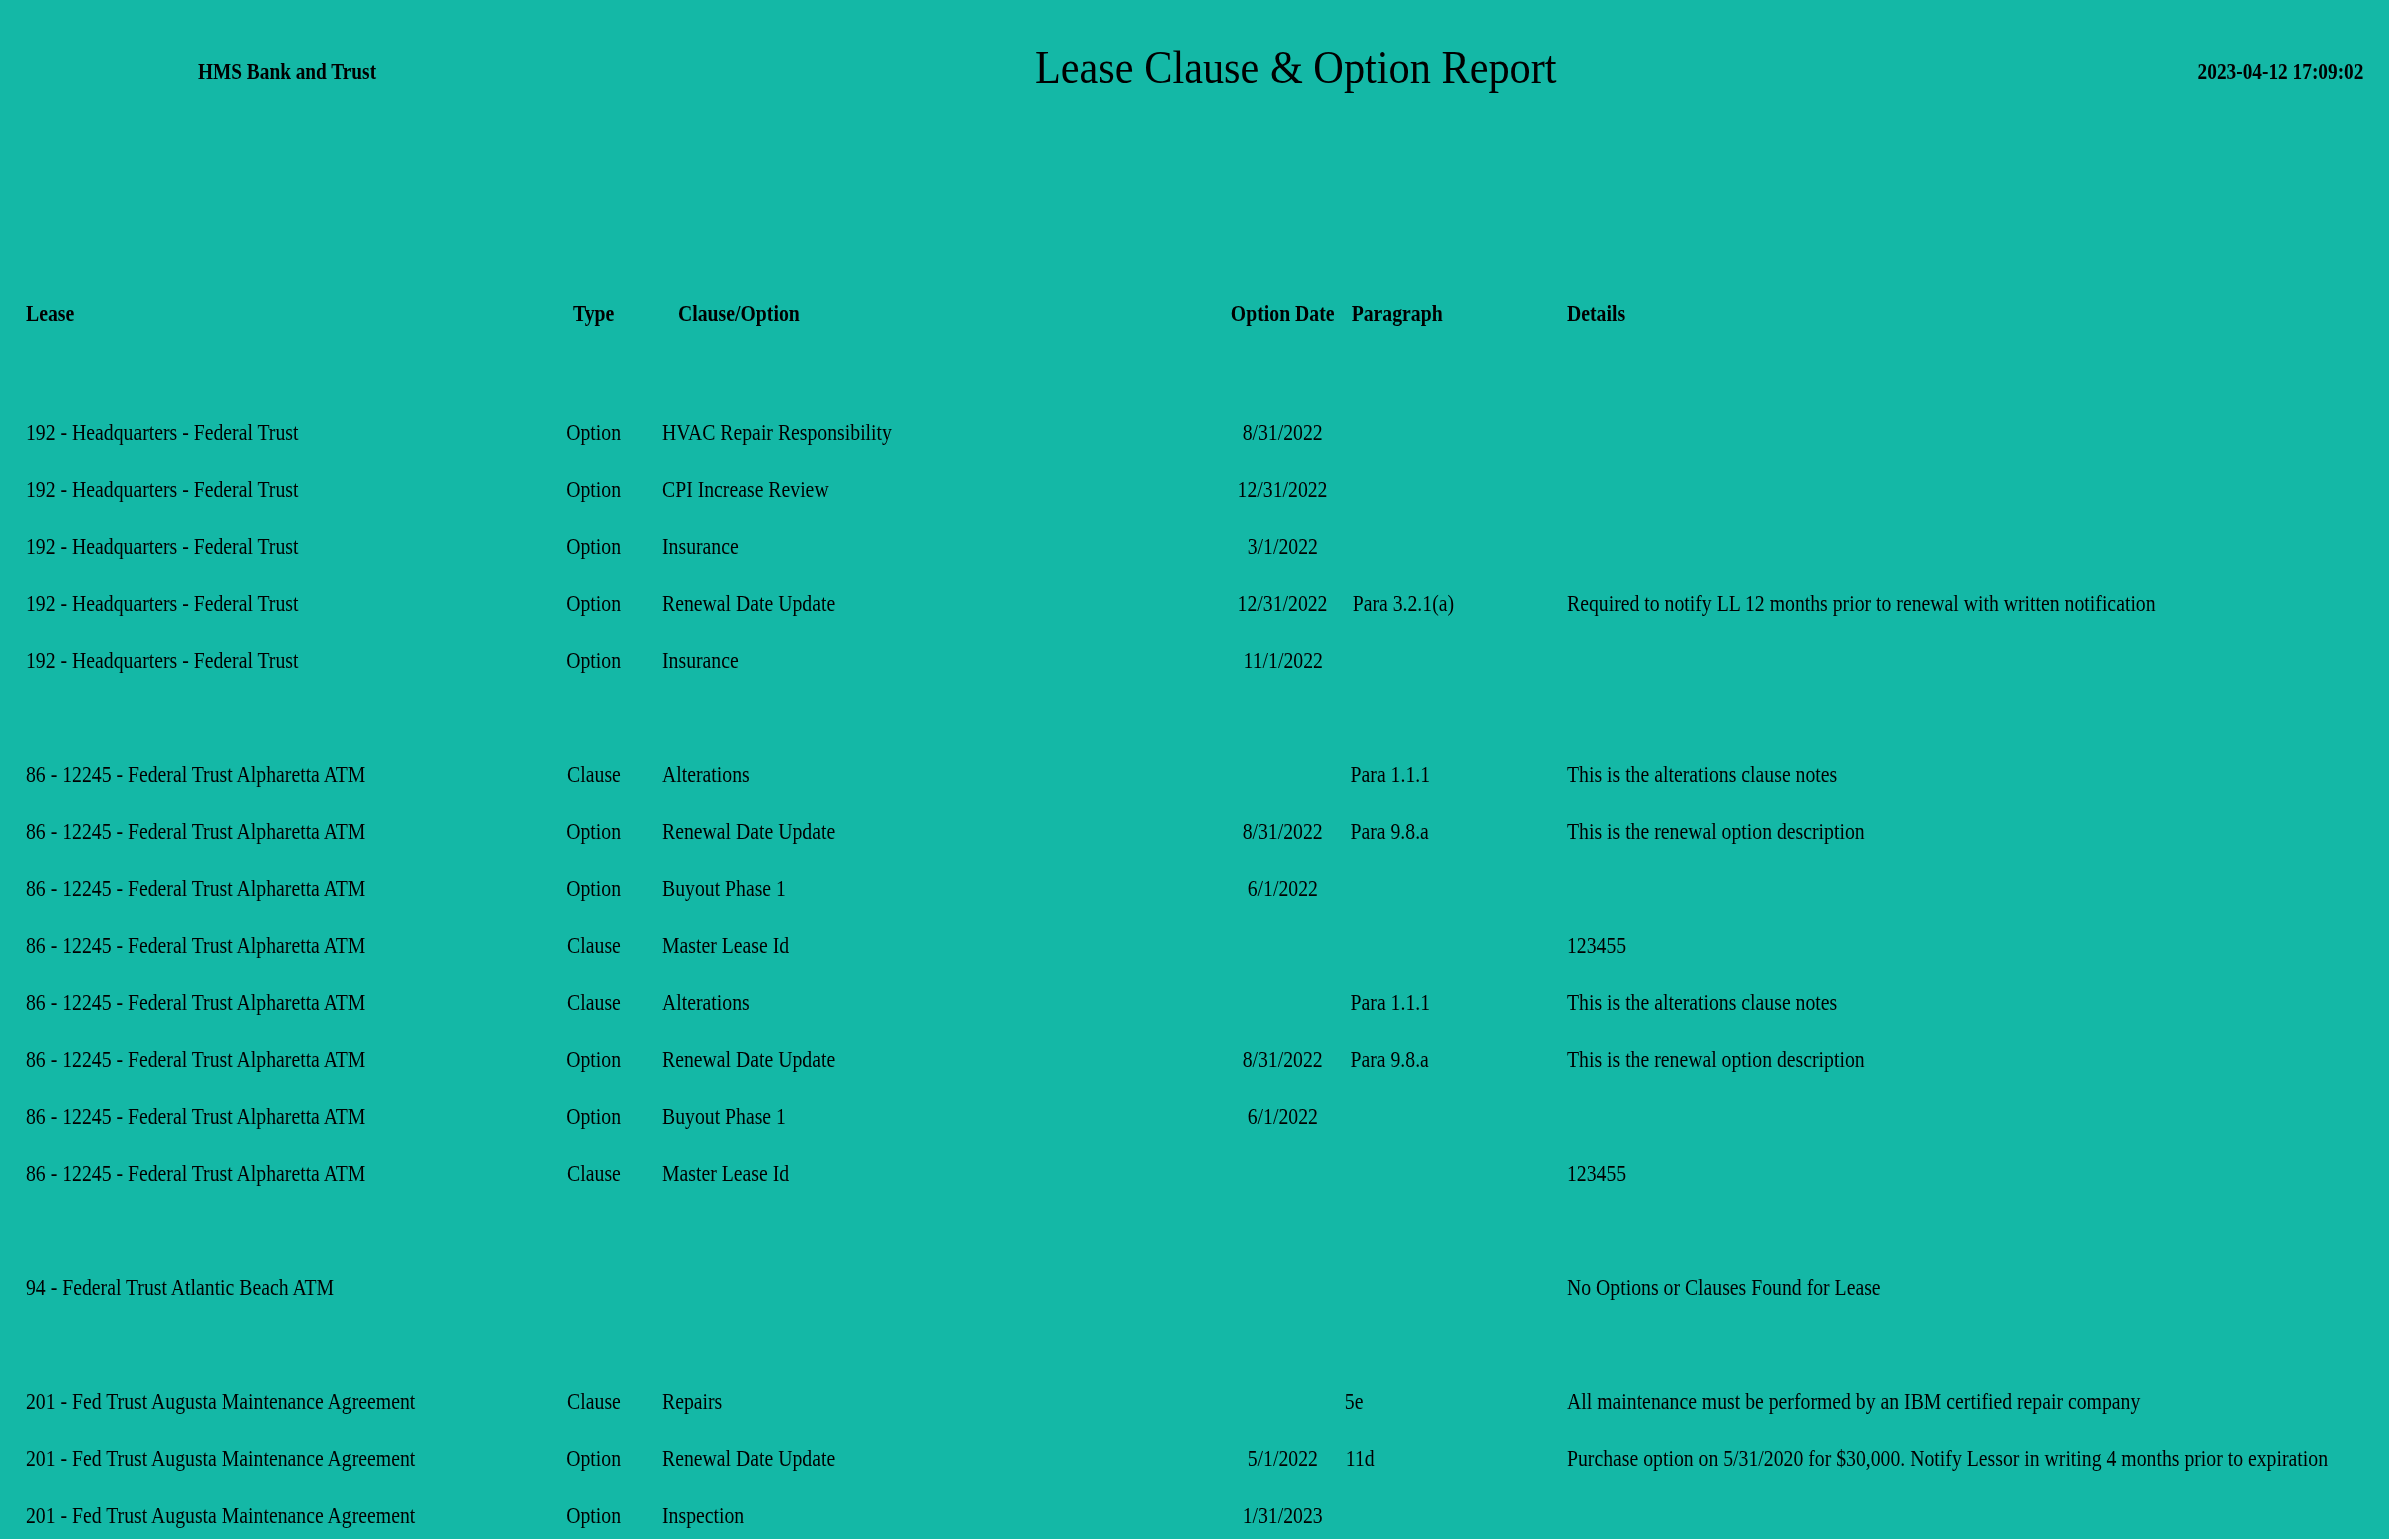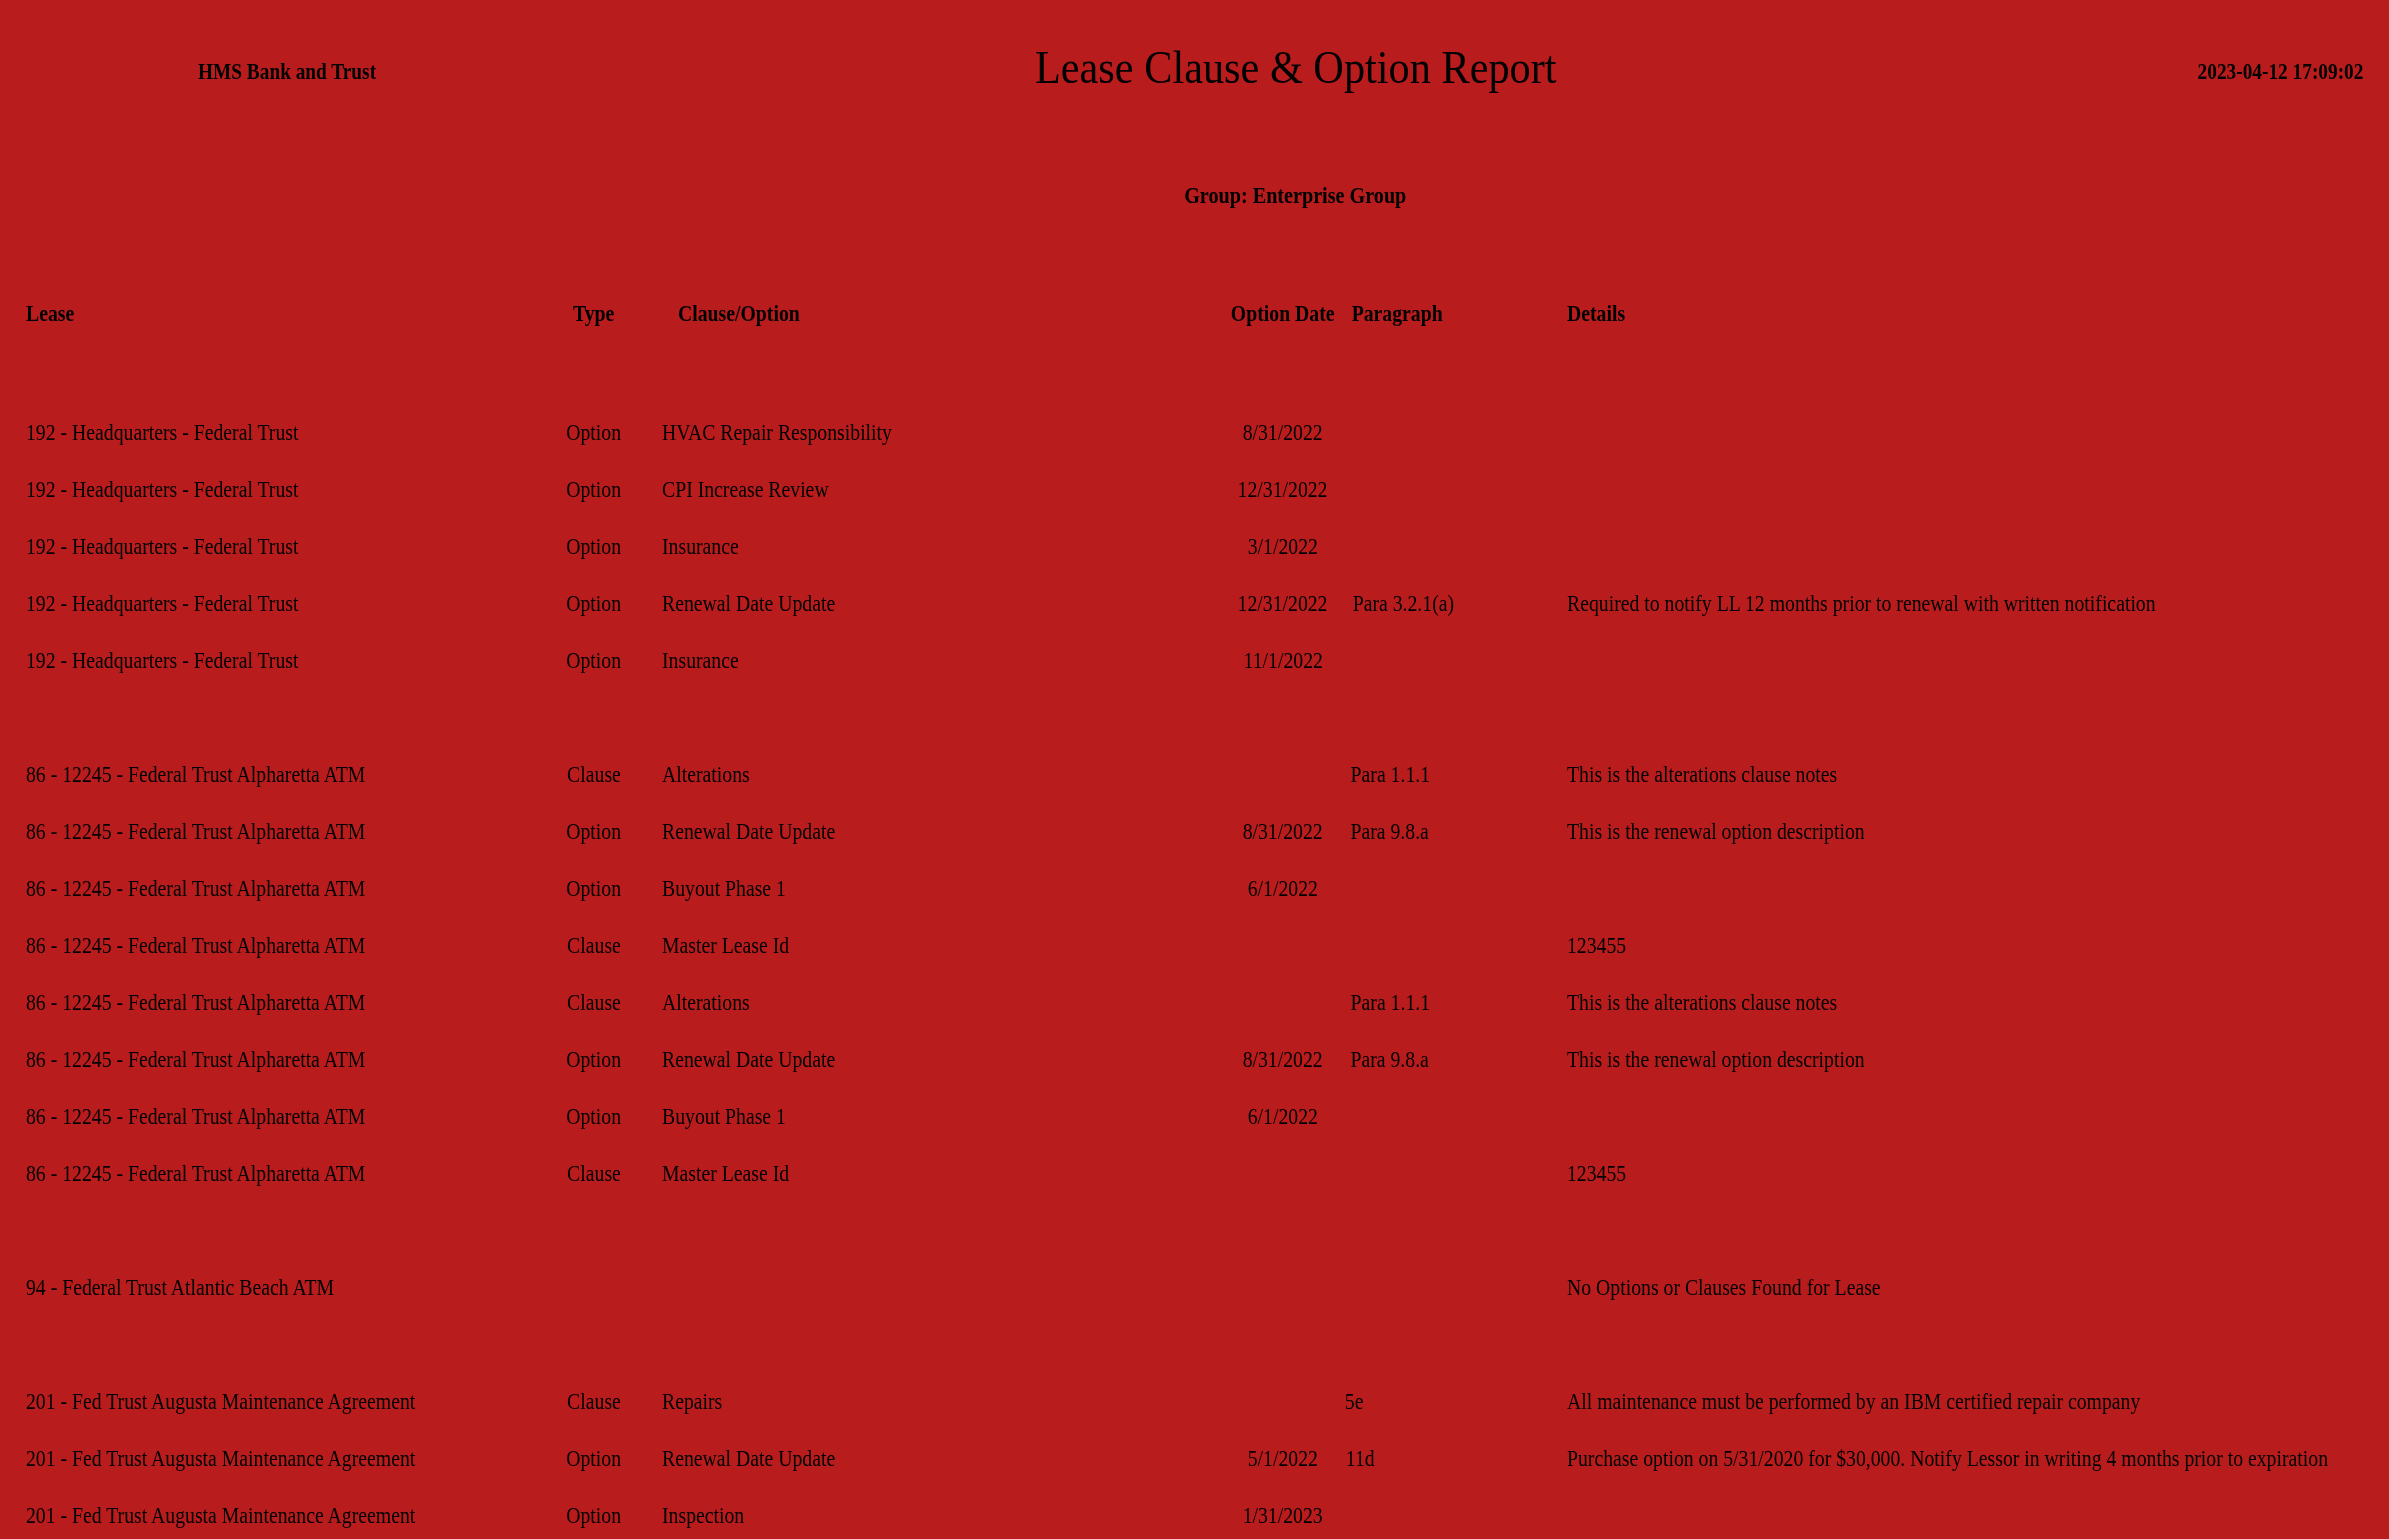--- a/index.html
+++ b/index.html
@@ -2,21 +2,21 @@
 <html style="font-size:12.5px"><head>
 <meta charset="utf-8">
 <style>
   html, body { margin: 0; padding: 0; }
   body {
     width: 2389px; height: 1539px;
     background: #ffffff; color: #000000;
     font-family: "Liberation Serif", "DejaVu Serif", serif;
     position: relative; overflow: hidden;
   }
-  .page { position: absolute; inset: 0; background: #b91c1c; }
+  .page { position: absolute; inset: 0; background: #14b8a6; }
 
   
   .sx  { display: inline-block; transform: scaleX(0.84); transform-origin: 0 50%; white-space: nowrap; }
   .sxc { transform-origin: 50% 50%; }
   .sxr { transform-origin: 100% 50%; }
 
   .company {
     position: absolute; left: 198px; top: 58px;
     font-size: 23px; font-weight: bold; line-height: 27px; white-space: nowrap;
   }
@@ -63,23 +63,20 @@
   </div>
 
   <div class="title">
     <span class="sx sxc">Lease Clause &amp; Option Report</span>
   </div>
 
   <div class="timestamp">
     <span class="sx sxr">2023-04-12 17:09:02</span>
   </div>
 
-  <div class="group-heading">
-    <span class="sx sxc">Group: Enterprise Group</span>
-  </div>
 
   <div class="table">
     <div class="hrow">
       <div class="cell c-lease">
           <span class="sx">Lease</span>
         </div>
       <div class="cell c-type">
           <span class="sx sxc">Type</span>
         </div>
       <div class="cell c-clause">

